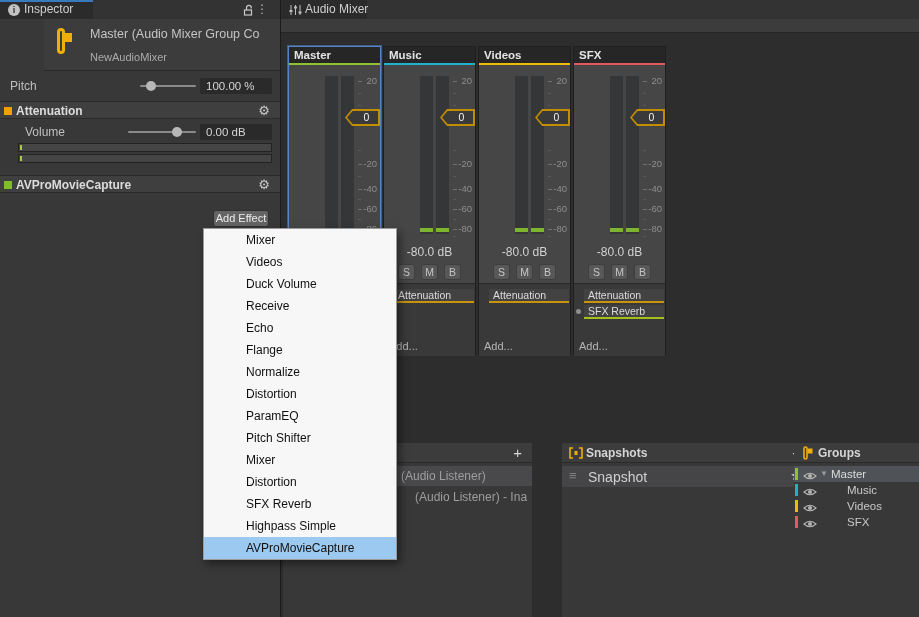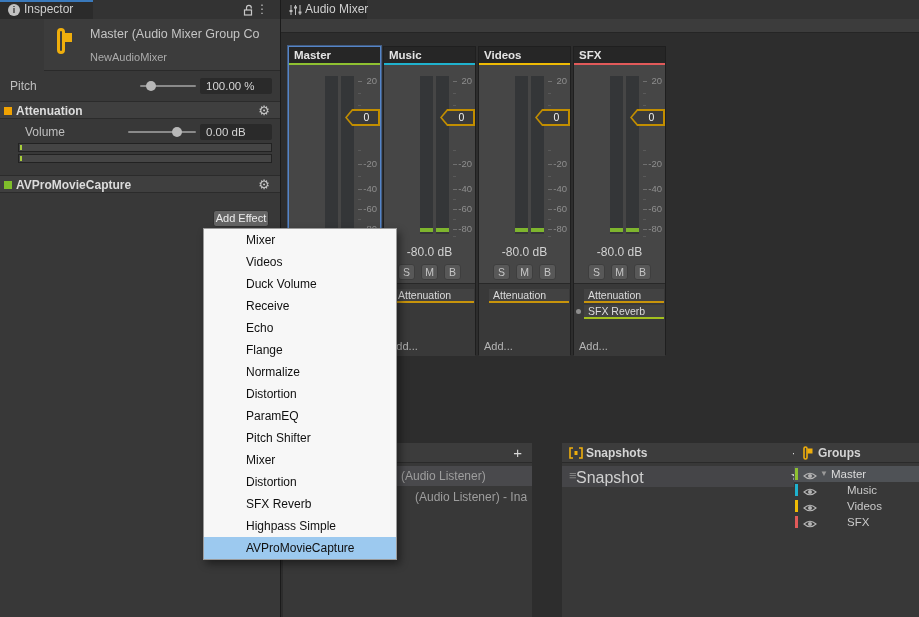--- a/index.html
+++ b/index.html
@@ -381,21 +381,21 @@
       <svg class="abs" style="left:7px; top:4px;" width="14" height="12" viewBox="0 0 14 12">
         <path d="M4 1 H1 V11 H4" fill="none" stroke="#efae0c" stroke-width="1.6"></path>
         <path d="M10 1 H13 V11 H10" fill="none" stroke="#efae0c" stroke-width="1.6"></path>
         <rect x="5.5" y="4" width="3" height="4" fill="#efae0c"></rect>
       </svg>
       <span class="panel-title">Snapshots</span>
       <span class="plus">+</span>
     </div>
     <div class="snap-row">
       <span class="abs" style="left:7px; top:2px; color:#808080; font-size:13px;">≡</span>
-      <span class="abs" style="left:14px; top:3px; color:#d0d0d0; font-size:16px;text-align:right;">Snapshot</span>
+      <span class="abs" style="left:26px; top:3px; color:#d0d0d0; font-size:14px;text-align:right;">Snapshot</span>
       <span class="abs" style="right:9px; top:2px; color:#dcdcdc; font-size:13px;">★</span>
     </div>
   </div>
 
   <div class="panel" style="left:794px; width:125px;">
     <div class="panel-header">
       <svg class="abs" style="left:9px; top:3px;" width="10" height="14" viewBox="0 0 10 14">
         <rect x="1" y="1" width="3" height="12" rx="1.5" fill="none" stroke="#efae0c" stroke-width="1.6"></rect>
         <rect x="4.5" y="2.5" width="5" height="5" fill="#efae0c"></rect>
       </svg>

